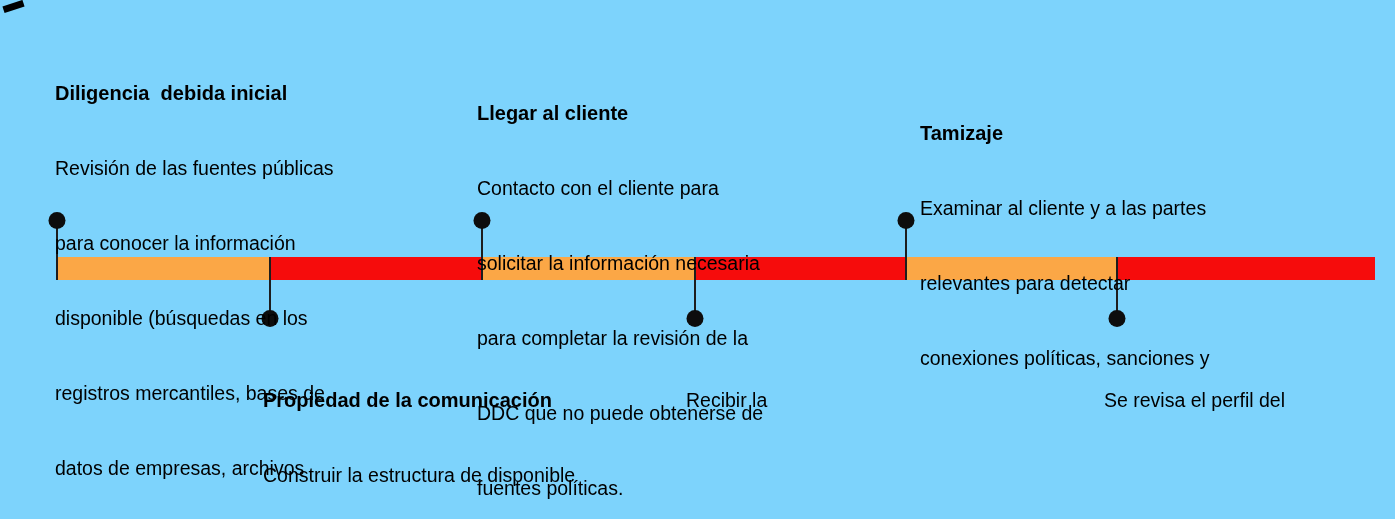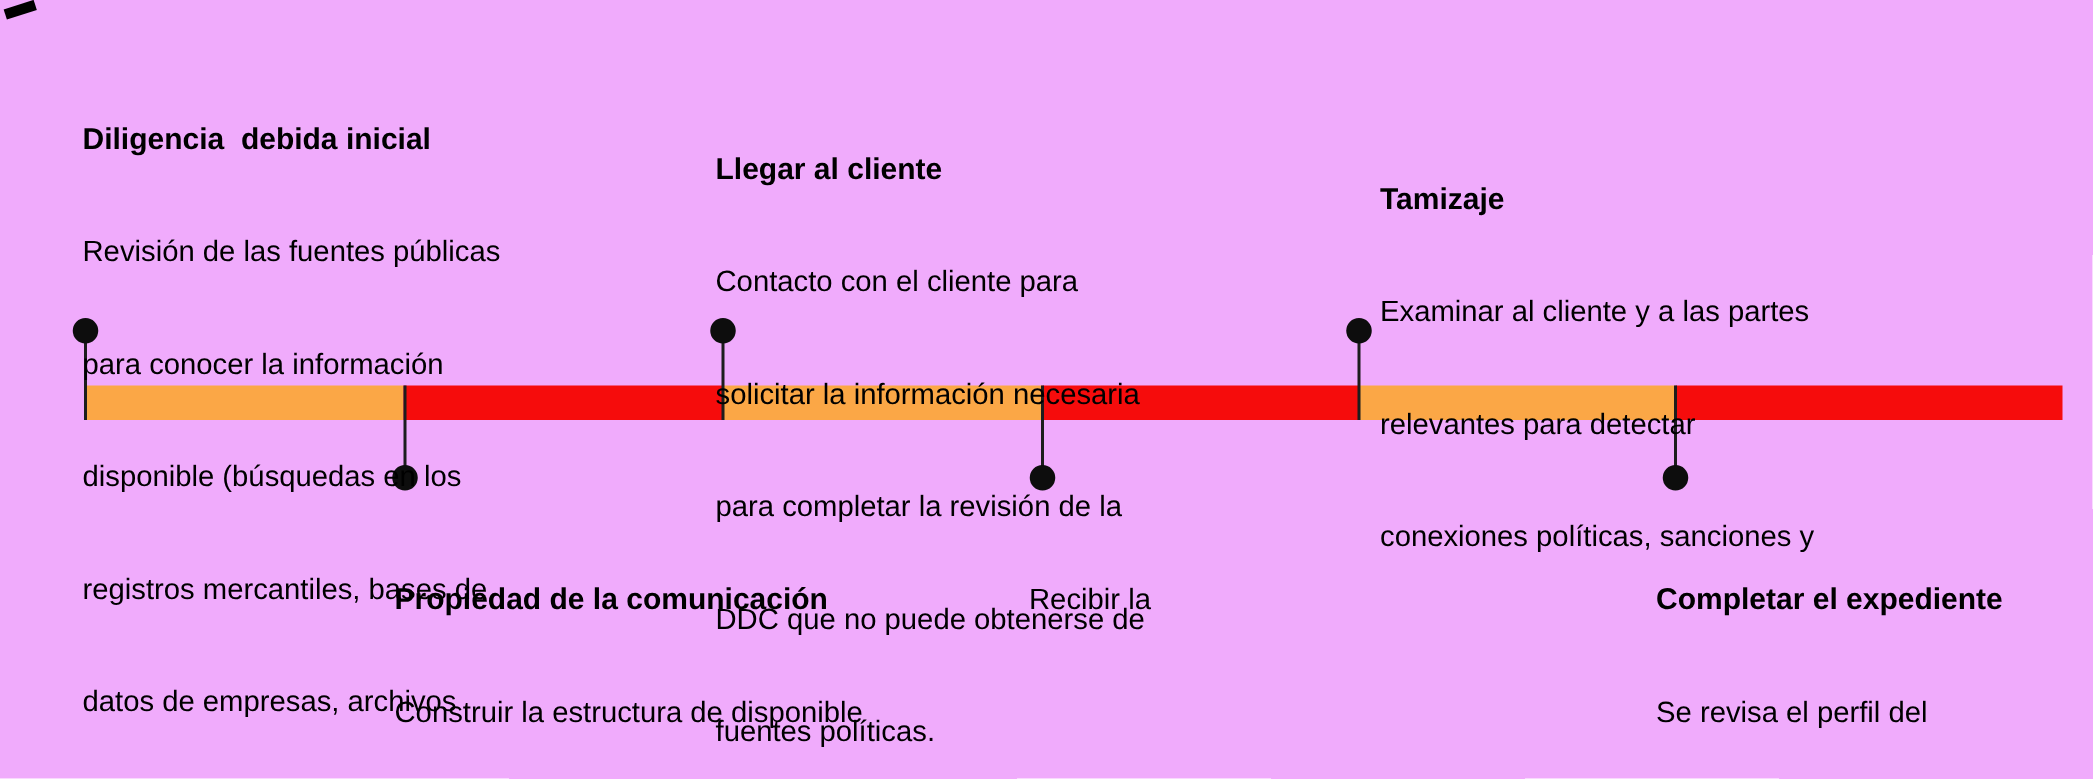--- a/index.html
+++ b/index.html
@@ -1,20 +1,20 @@
 <!DOCTYPE html>
 <html><head>
 <meta charset="utf-8">
 <style>
   html, body { margin: 0; padding: 0; background: #ffffff; }
   .canvas {
     position: relative;
     width: 1395px;
     height: 519px;
-    background: #f0abfc;
+    background: #7dd3fc;
     font-family: "Liberation Sans", sans-serif;
     color: #000000;
     overflow: hidden;
   }
   .corner-mark {
     position: absolute;
     left: 3px; top: 3px;
     width: 21px; height: 7px;
     background: #000;
     transform: rotate(-18deg);
@@ -151,18 +151,17 @@
   </div>
 
   <div class="stage s4">
     <div class="stage-title">Tamizaje</div>
     <div class="stage-line">Examinar al cliente y a las partes</div>
     <div class="stage-line">relevantes para detectar</div>
     <div class="stage-line">conexiones políticas, sanciones y</div>
   </div>
 
   <div class="stage s5">
-    <div class="stage-title">Completar el expediente</div>
     <div class="stage-line">Se revisa el perfil del</div>
     
   </div>
 
 </div>
 
 </body></html>

